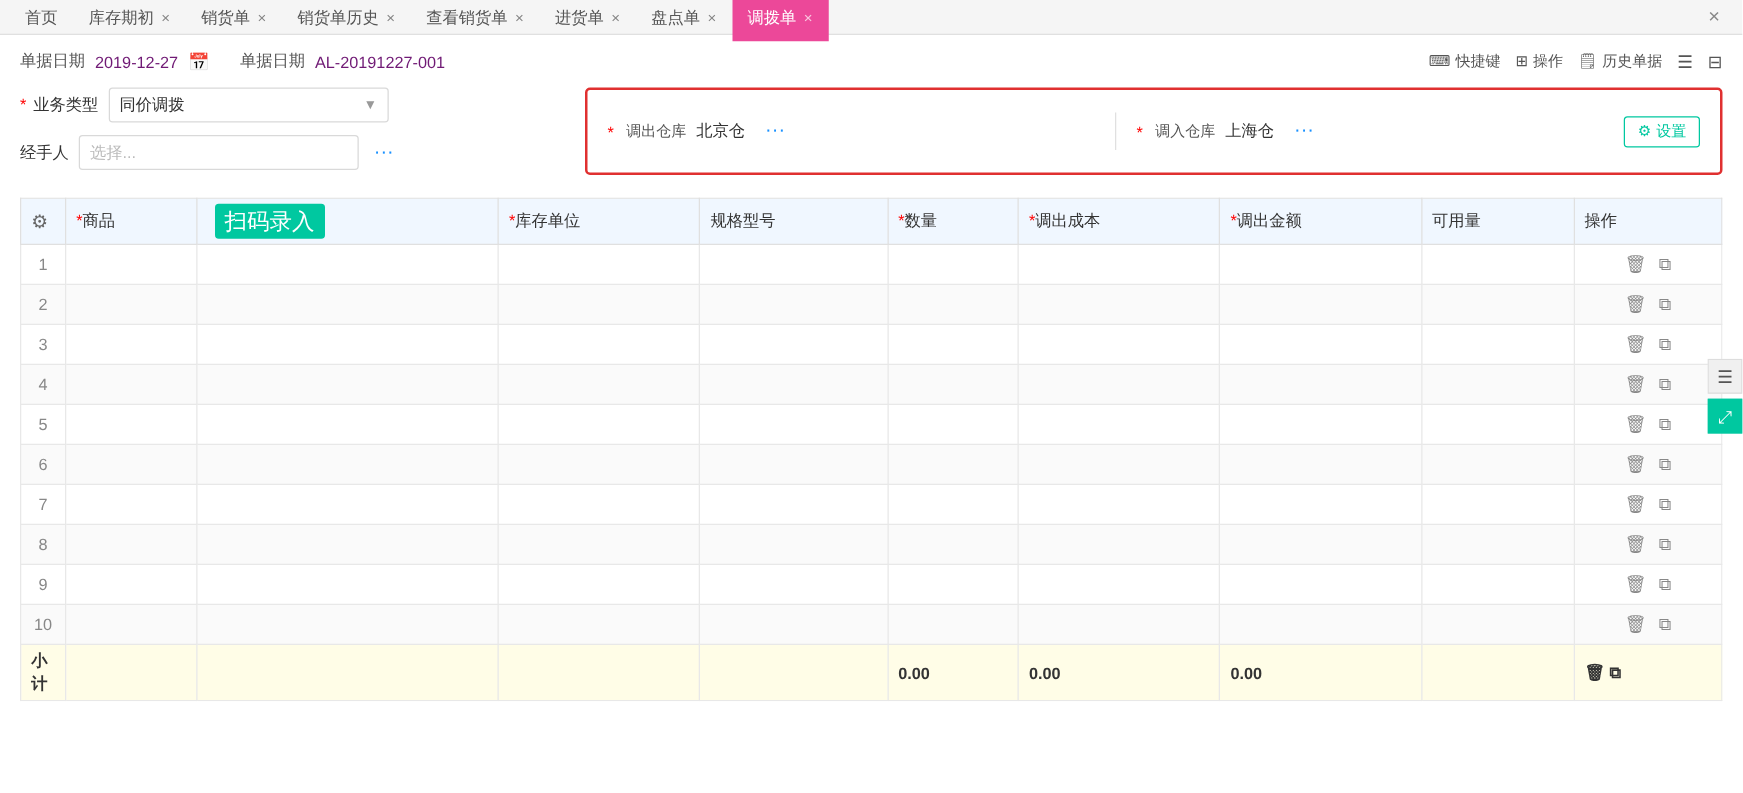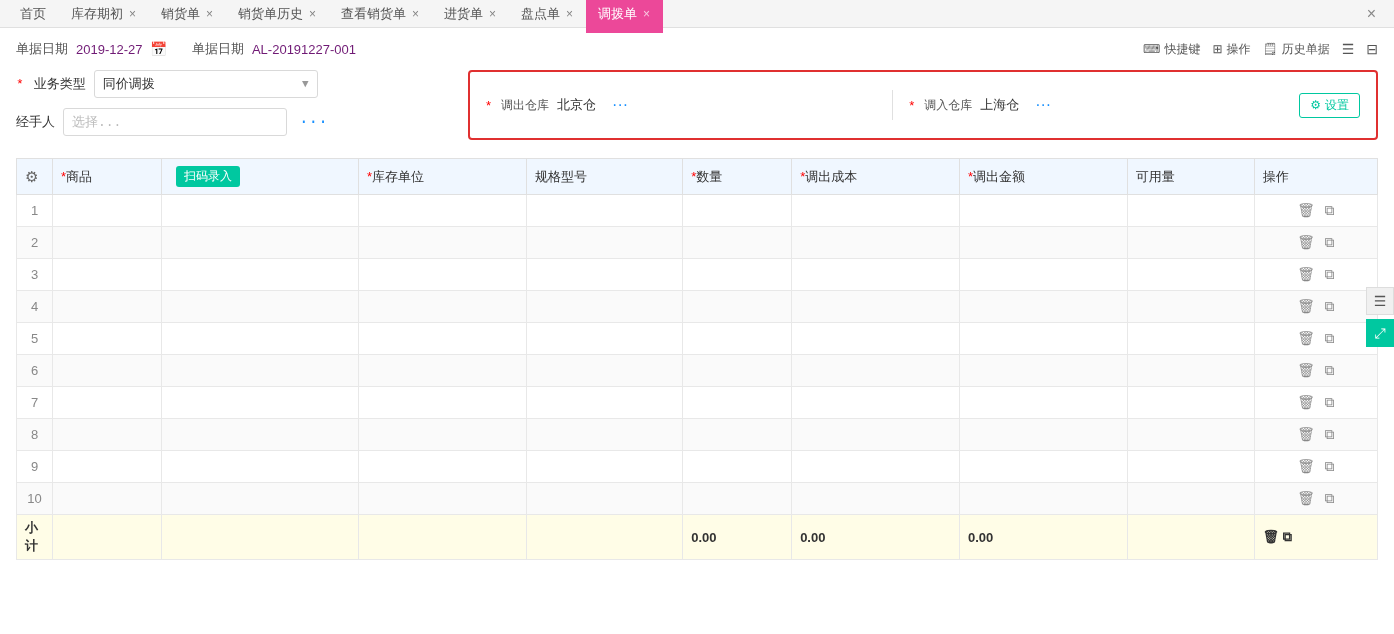--- a/index.html
+++ b/index.html
@@ -121,21 +121,20 @@
     }
     .left-form {
       width: 440px;
       flex-shrink: 0;
     }
     .left-form .form-row {
       display: flex;
       align-items: center;
       margin-bottom: 10px;
       gap: 8px;
-      font-family: Liberation Mono, monospace;
     }
     .required-star { color: red; margin-right: 2px; }
     .select-box {
       border: 1px solid #d9d9d9;
       border-radius: 3px;
       padding: 4px 8px;
       width: 224px;
       display: flex;
       align-items: center;
       justify-content: space-between;
@@ -232,21 +231,21 @@
       white-space: nowrap;
     }
     .icon-delete { cursor: pointer; color: #888; font-size: 14px; }
     .icon-copy { cursor: pointer; color: #888; font-size: 14px; margin-left: 6px; }
     .scan-btn {
       background: #00c8a0;
       color: #fff;
       border: none;
       border-radius: 3px;
       padding: 2px 8px;
-      font-size: 12px;
+      font-size: 18px;
       cursor: pointer;
       margin-left: 6px;
     }
     .gear-icon { cursor: pointer; color: #666; font-size: 15px; }
 
     
     .right-float {
       position: fixed;
       right: 0;
       top: 50%;

